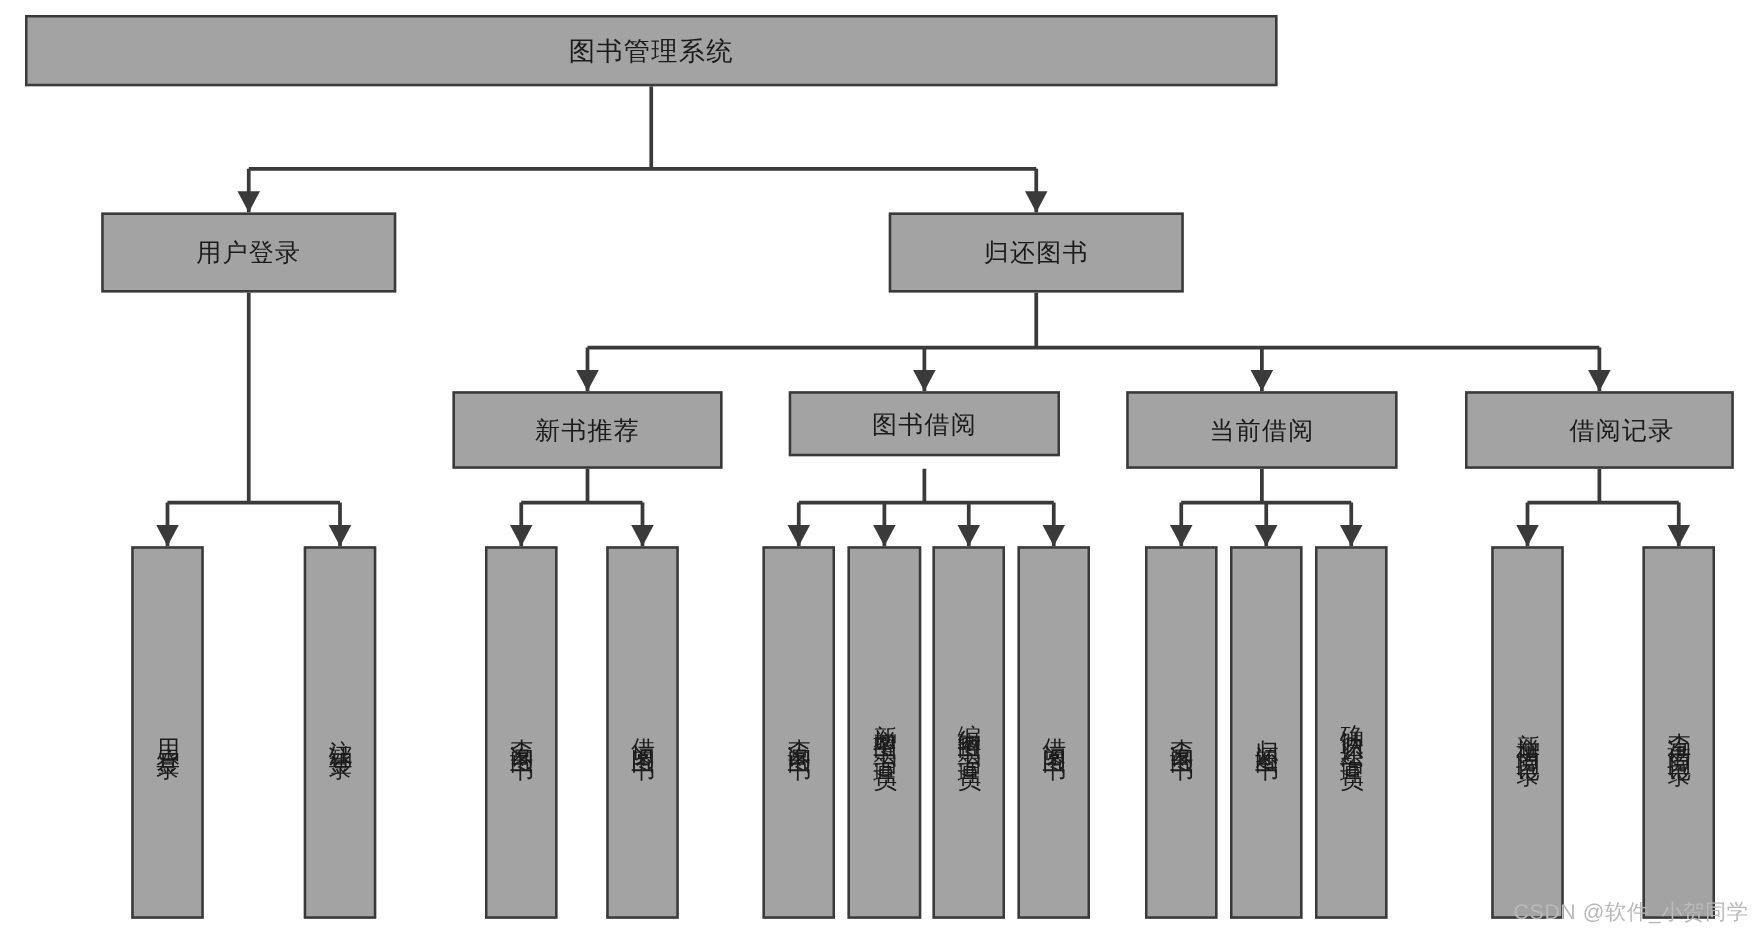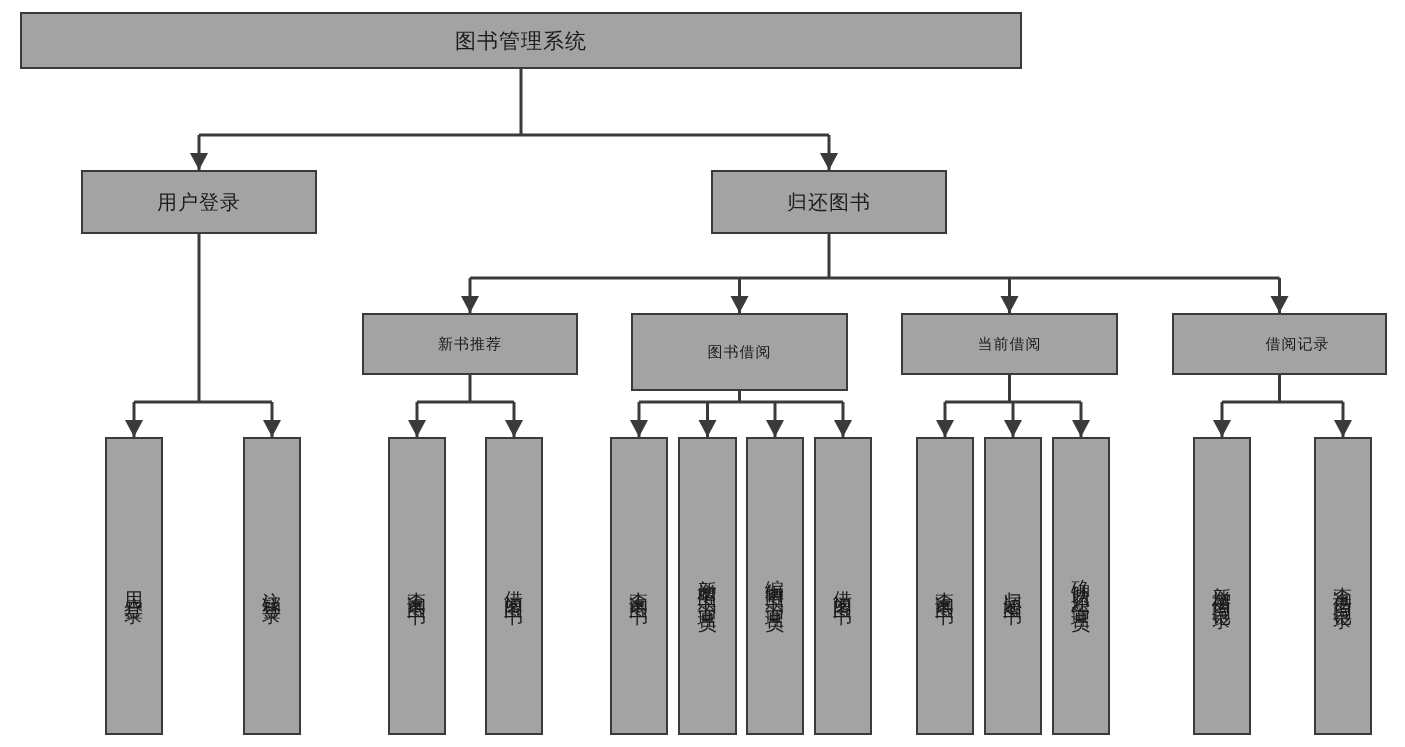--- a/index.html
+++ b/index.html
@@ -41,21 +41,21 @@
   }
   .node.root {
     font-size: 21px;
     letter-spacing: 1px;
   }
   .node.level2 {
     font-size: 20px;
     letter-spacing: 1px;
   }
   .node.level3 {
-    font-size: 15px;
+    font-size: 20px;
     letter-spacing: 1px;
   }
   .node.leaf {
     font-size: 19px;
   }
   .node.leaf .vtext {
     writing-mode: vertical-rl;
     text-orientation: upright;
     letter-spacing: 5px;
     line-height: 1;
@@ -139,21 +139,21 @@
       </div>
       <div class="node level2" id="node-user-login" style="left: 81px; top: 170px; width: 236px; height: 64px;">
         <span>用户登录</span>
       </div>
       <div class="node level2" id="node-book-manage" style="left: 711px; top: 170px; width: 236px; height: 64px;">
         <span>归还图书</span>
       </div>
       <div class="node level3" id="node-new-book-recommend" style="left: 362px; top: 313px; width: 216px; height: 62px;">
         <span>新书推荐</span>
       </div>
-      <div class="node level3" id="node-book-borrow" style="left: 631px; top: 313px; width: 217px; height: 78px;">
+      <div class="node level3" id="node-book-borrow" style="left: 631px; top: 313px; width: 217px; height: 52px;">
         <span>图书借阅</span>
       </div>
       <div class="node level3" id="node-current-borrow" style="left: 901px; top: 313px; width: 217px; height: 62px;">
         <span>当前借阅</span>
       </div>
       <div class="node level3" id="node-borrow-record" style="left: 1172px; top: 313px; width: 215px; height: 62px; padding-left: 36px;">
         <span>借阅记录</span>
       </div>
       <div class="node leaf" id="node-leaf-user-login" style="left: 105px; top: 437px; width: 58px; height: 298px;">
         <span class="vtext">用户登录</span>
@@ -189,14 +189,15 @@
         <span class="vtext">确认归还（管理员）</span>
       </div>
       <div class="node leaf" id="node-leaf-add-record" style="left: 1193px; top: 437px; width: 58px; height: 298px;">
         <span class="vtext">新增借阅记录</span>
       </div>
       <div class="node leaf" id="node-leaf-query-record" style="left: 1314px; top: 437px; width: 58px; height: 298px;">
         <span class="vtext">查询借阅记录</span>
       </div>
     </div>
 
+  <div class="watermark">CSDN @软件_小贺同学</div>
 
 </div>
 
 </body></html>

